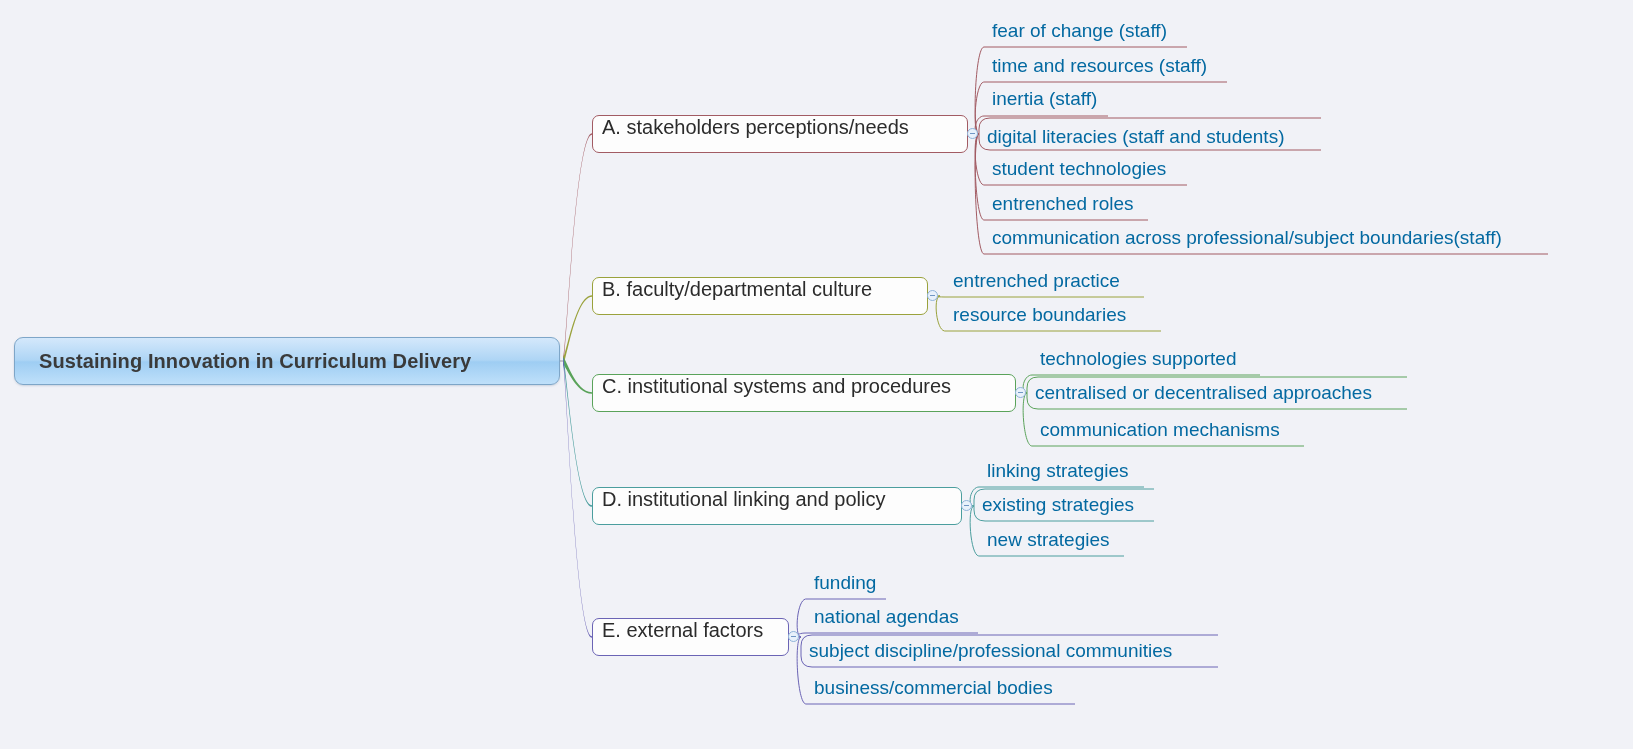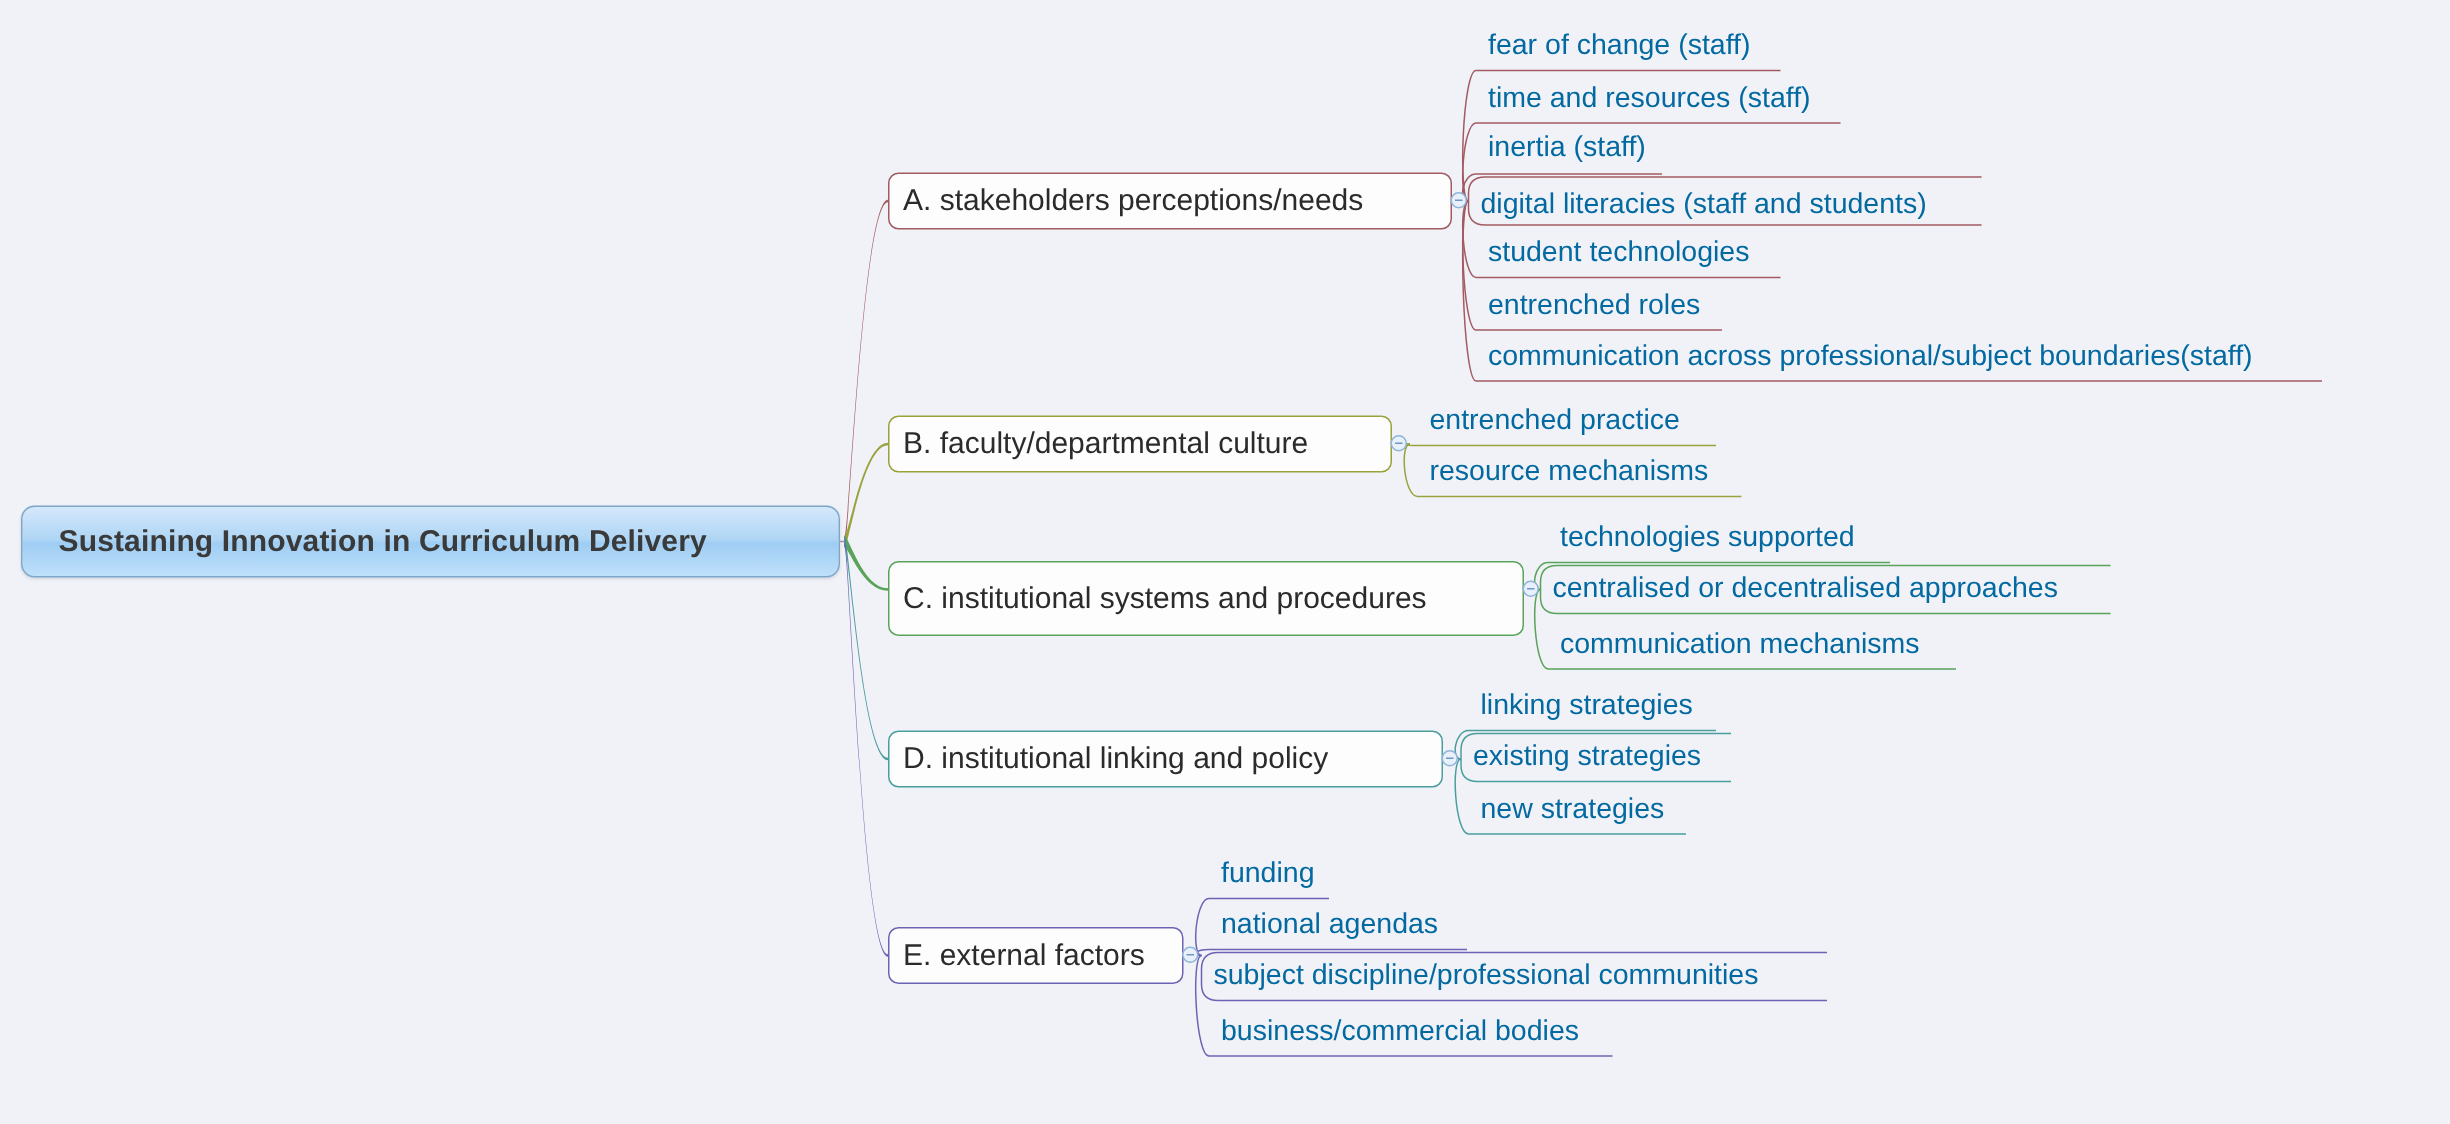--- a/index.html
+++ b/index.html
@@ -31,21 +31,21 @@
 
   
   .main-node{
     position:absolute;
     box-sizing:border-box;
     background:#fdfdfd;
     border:1px solid #c0c0c0;
     border-radius:7px;
     font-size:20px;
     color:#2b2b2b;
-    display:flex;align-items:center;
+    display:flex;align-items:flex-start;
     padding:0 9px;
     white-space:nowrap;
     height:38px;
   }
 
   
   .leaf{
     position:absolute;
     box-sizing:border-box;
     font-size:19px;
@@ -149,23 +149,23 @@
         <span>communication across professional/subject boundaries(staff)</span>
       </div>
       <div class="main-node" style="left: 592px; top: 277px; width: 336px; height: 38px; border-color: rgb(154, 162, 60);">
         <span>B. faculty/departmental culture</span>
       </div>
       <div class="handle" style="left: 927px; top: 290px;"></div>
       <div class="leaf" style="left: 945px; top: 265px; width: 199px; border: none;">
         <span>entrenched practice</span>
       </div>
       <div class="leaf" style="left: 945px; top: 299px; width: 216px; border: none;">
-        <span>resource mechanisms</span>
-      </div>
-      <div class="main-node" style="left: 592px; top: 374px; width: 424px; height: 50px; border-color: rgb(90, 163, 90);">
+        <span>resource boundaries</span>
+      </div>
+      <div class="main-node" style="left: 592px; top: 374px; width: 424px; height: 38px; border-color: rgb(90, 163, 90);">
         <span>C. institutional systems and procedures</span>
       </div>
       <div class="handle" style="left: 1015px; top: 387px;"></div>
       <div class="leaf" style="left: 1032px; top: 343px; width: 228px; border: none;">
         <span>technologies supported</span>
       </div>
       <div class="leaf boxed" style="left: 1027px; top: 377px; width: 380px; border: none;">
         <span>centralised or decentralised approaches</span>
       </div>
       <div class="leaf" style="left: 1032px; top: 414px; width: 272px; border: none;">

